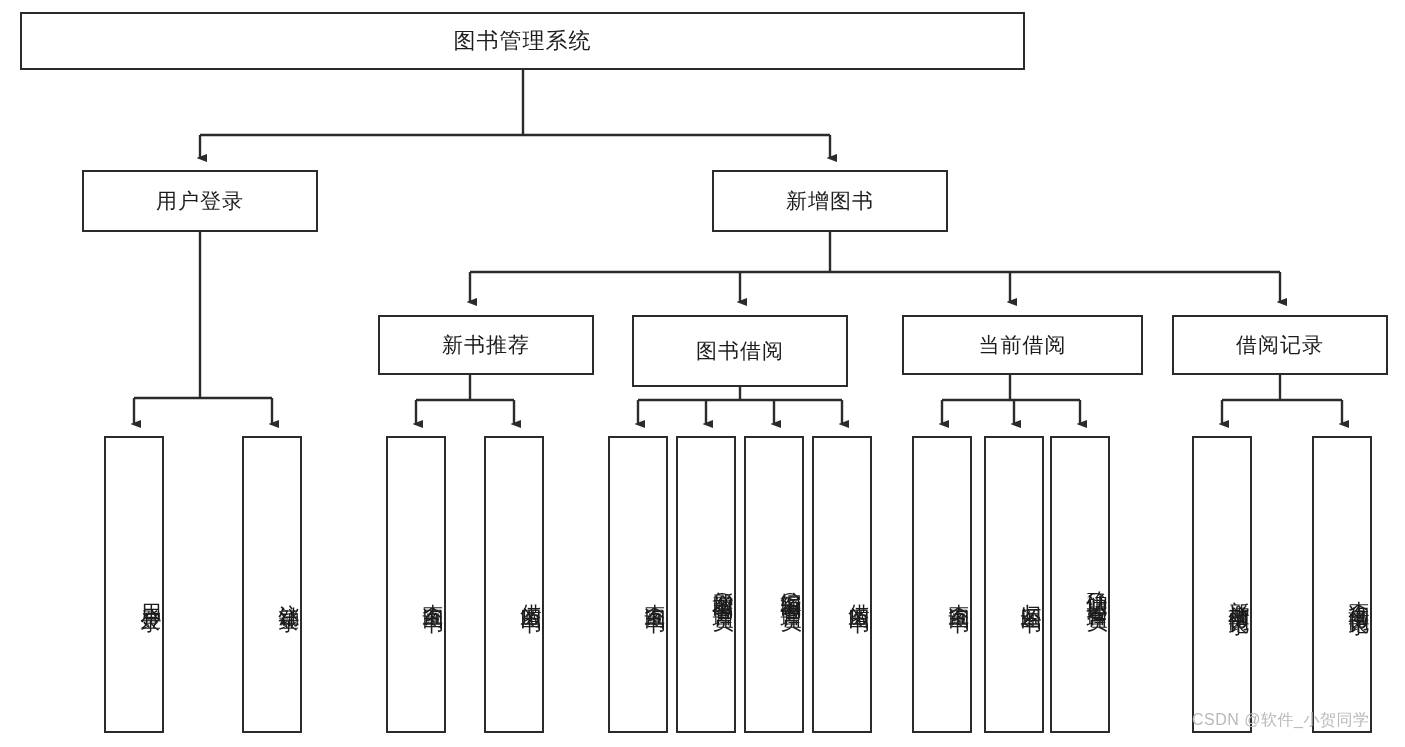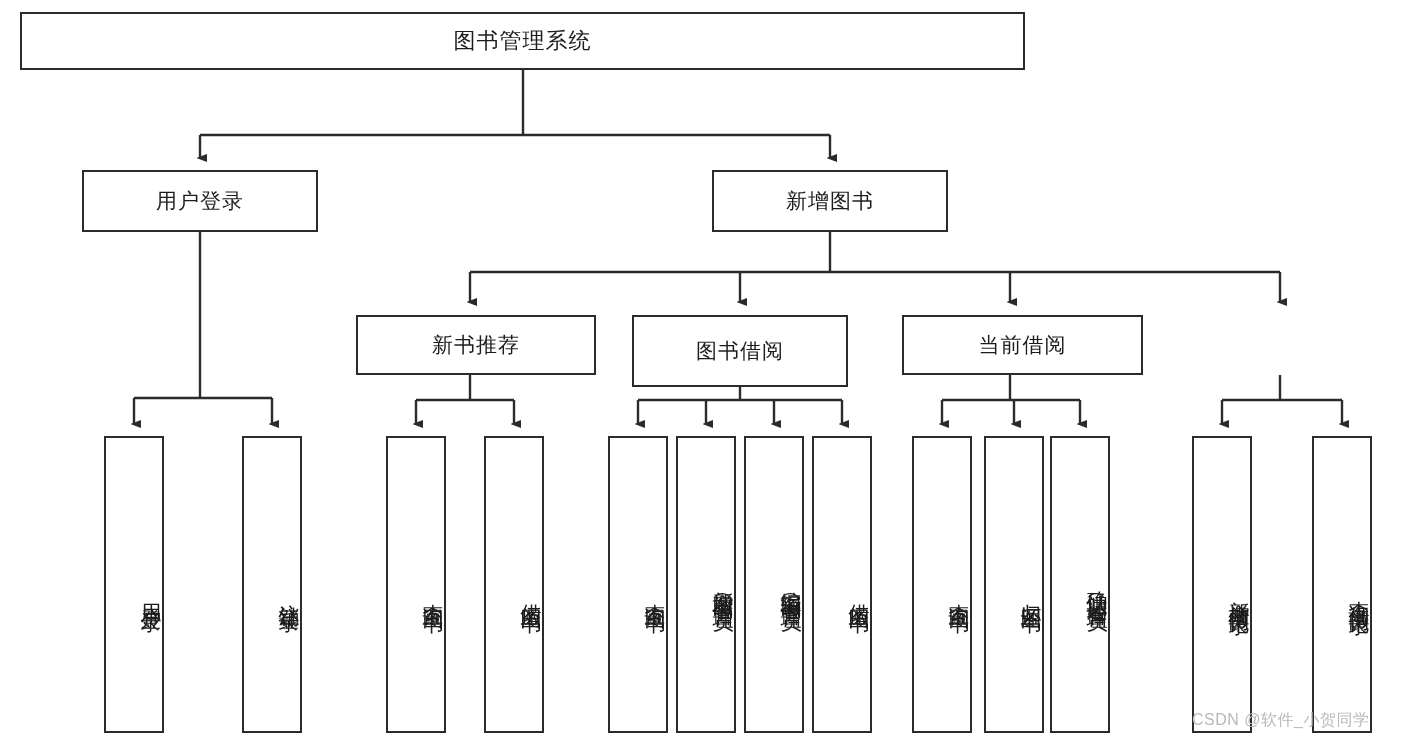--- a/index.html
+++ b/index.html
@@ -127,28 +127,31 @@
     <span>图书管理系统</span>
   </div>
 
   <div class="node h" style="left:82px; top:170px; width:236px; height:62px;">
     <span>用户登录</span>
   </div>
   <div class="node h" style="left:712px; top:170px; width:236px; height:62px;">
     <span>新增图书</span>
   </div>
 
-  <div class="node h" style="left:356px; top:315px; width:240px; height:60px;">
+  <div class="node h" style="left:378px; top:315px; width:216px; height:60px;">
     <span>新书推荐</span>
   </div>
   <div class="node h" style="left:632px; top:315px; width:216px; height:72px;">
     <span>图书借阅</span>
   </div>
   <div class="node h" style="left:902px; top:315px; width:241px; height:60px;">
     <span>当前借阅</span>
+  </div>
+  <div class="node h" style="left:1172px; top:315px; width:216px; height:60px;">
+    <span>借阅记录</span>
   </div>
 
   <div class="node v" style="left:104px; top:436px; width:60px; height:297px;">
     <span class="vtext">用户登录</span>
   </div>
   <div class="node v" style="left:242px; top:436px; width:60px; height:297px;">
     <span class="vtext">注销登录</span>
   </div>
 
   <div class="node v" style="left:386px; top:436px; width:60px; height:297px;">

